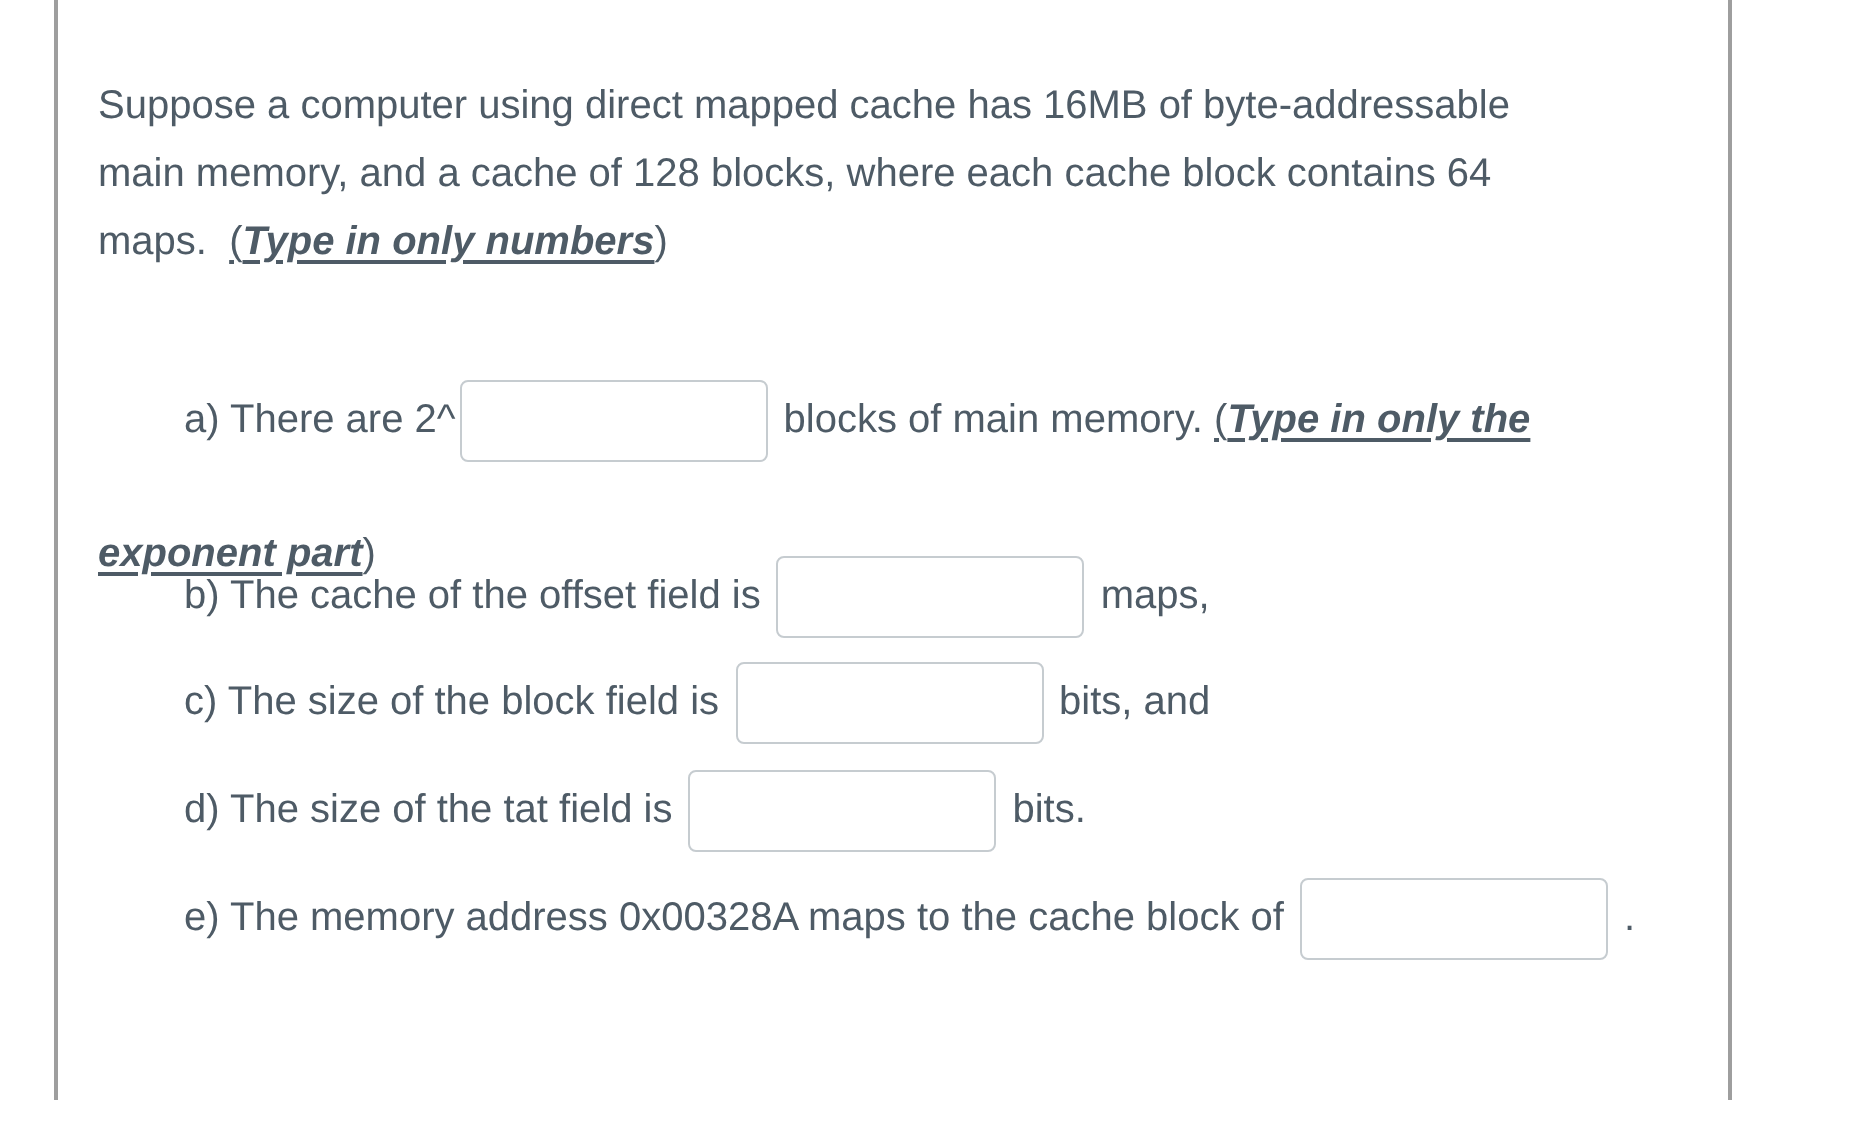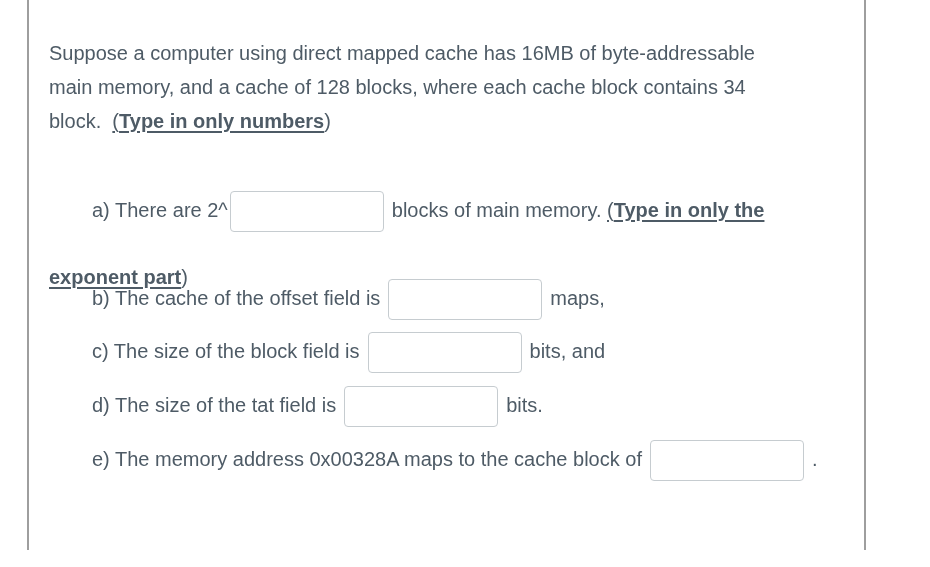--- a/index.html
+++ b/index.html
@@ -46,20 +46,21 @@
     left: 49px;
     line-height: 33px;
     white-space: pre;
     margin-top: 22px;
   }
   .em {
     font-weight: 700;
     text-decoration: underline;
     text-decoration-thickness: 2px;
     text-underline-offset: 3px;
+    font-style: italic;
   }
   .u-paren {
     text-decoration: underline;
     text-decoration-thickness: 2px;
     text-underline-offset: 3px;
   }
   .blank {
     display: inline-block;
     box-sizing: border-box;
     width: 154px;
@@ -78,21 +79,21 @@
   .blank.tight-left { margin-left: 2px; }
 </style>
 </head>
 <body>
 
 <div class="page">
 
   <div class="vline vline-left"></div>
   <div class="vline vline-right"></div>
 
-  <div class="intro"><span>Suppose a computer using direct mapped cache has 16MB of byte-addressable</span><br><span>main memory, and a cache of 128 blocks, where each cache block contains 34</span><br><span>block.  </span><span class="u-paren">(</span><span class="em">Type in only numbers</span><span>)</span></div>
+  <div class="intro"><span>Suppose a computer using direct mapped cache has 16MB of byte-addressable</span><br><span>main memory, and a cache of 128 blocks, where each cache block contains 64</span><br><span>maps.  </span><span class="u-paren">(</span><span class="em">Type in only numbers</span><span>)</span></div>
 
   <div class="row" style="top:190px"><span>a) There are 2^</span><input type="text" class="blank tight-left" value="" style=""><span>blocks of main memory. </span><span class="u-paren">(</span><span class="em">Type in only the</span></div>
 
   <div class="row-sub" style="top:239px"><span class="em">exponent part</span><span>)</span></div>
 
   <div class="row" style="top:278px"><span>b) The cache of the offset field is</span><input type="text" class="blank" value="" style=""><span>maps,</span></div>
 
   <div class="row" style="top:331px"><span>c) The size of the block field is</span><input type="text" class="blank" value="" style=""><span>bits, and</span></div>
 
   <div class="row" style="top:385px"><span>d) The size of the tat field is</span><input type="text" class="blank" value="" style=""><span>bits.</span></div>

